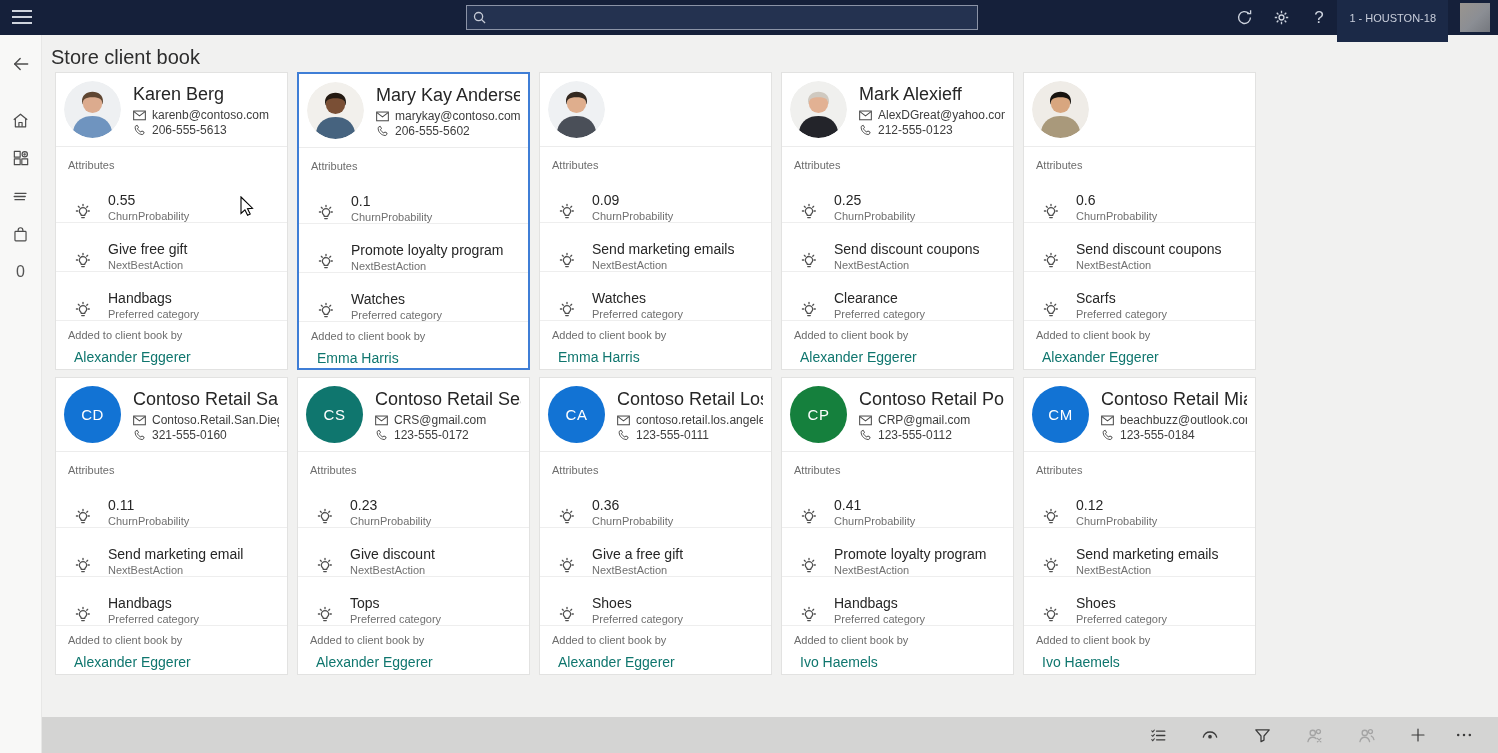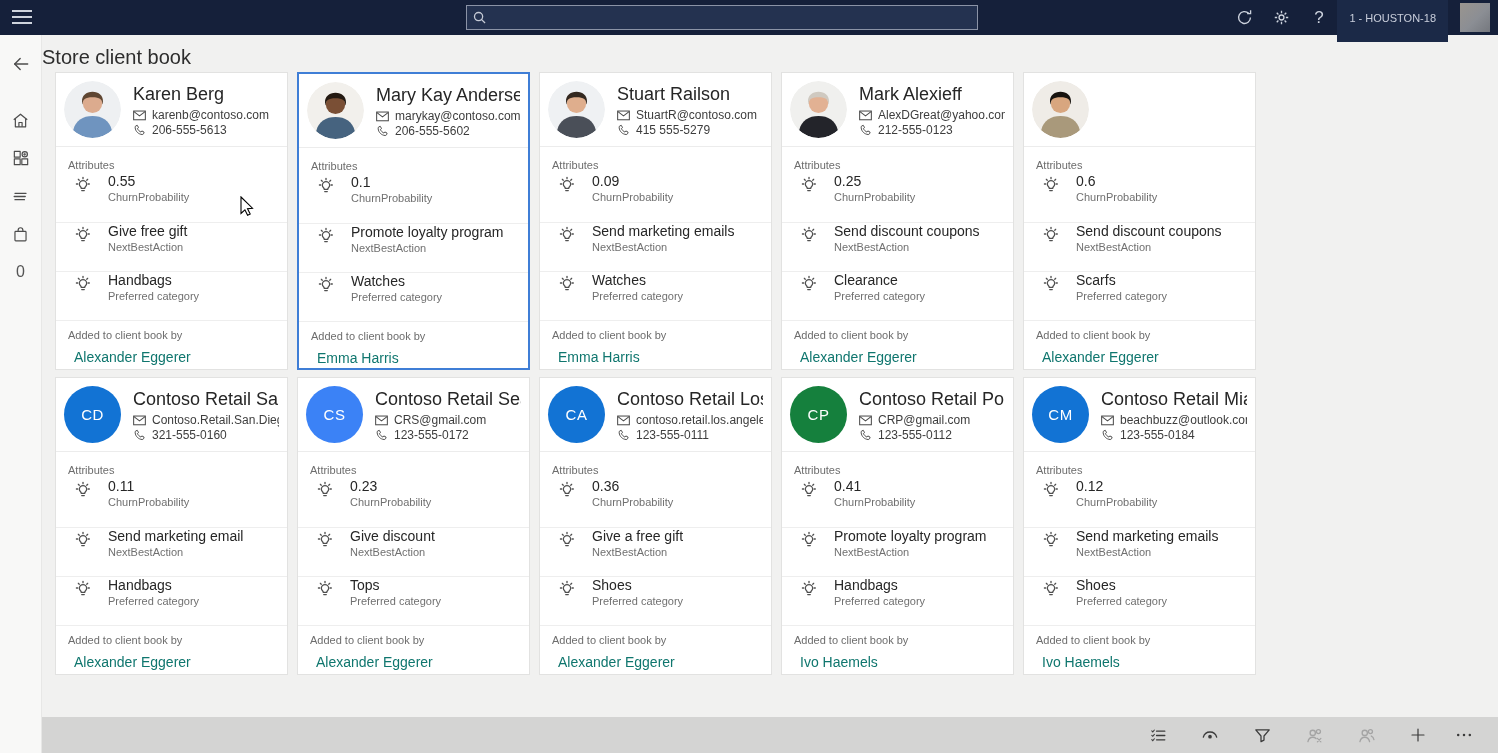--- a/index.html
+++ b/index.html
@@ -41,41 +41,41 @@
     background:#f8f8f7; border-right:1px solid #e7e7e6; z-index:10;
     display:flex; flex-direction:column; align-items:center;
   }
   .side-btn { width:42px; height:34px; display:flex; align-items:center; justify-content:center; color:#4c4c4c; cursor:pointer; }
   .side-btn.back { margin-top:12px; margin-bottom:18px; }
   .side-btn + .side-btn { margin-top:4px; }
   .side-count { margin-top:12px; font-size:16px; color:#555; }
 
   
   .main { position:absolute; left:42px; top:35px; width:1456px; height:682px; }
-  .page-title { position:absolute; left:0; top:11px; font-size:20px; color:#2d2d2d; font-weight:400; }
+  .page-title { position:absolute; left:9px; top:11px; font-size:20px; color:#2d2d2d; font-weight:400; }
 
   .grid {
     position:absolute; left:13px; top:37px; width:1201px;
     display:grid; grid-template-columns:repeat(5,233px); gap:7px 9px;
   }
   .card { width:233px; height:298px; background:#fff; border:1px solid #e2e2e1; display:flex; flex-direction:column; cursor:pointer; }
   .card.selected { border:2px solid #3f7ed6; }
 
   .card-header { height:74px; border-bottom:1px solid #ececec; display:flex; padding:8px; flex:0 0 auto; }
   .avatar { width:57px; height:57px; border-radius:50%; overflow:hidden; flex:0 0 auto;
             display:flex; align-items:center; justify-content:center; }
   .avatar.initials { color:#fff; font-size:15px; letter-spacing:.5px; }
   .info { margin-left:12px; padding-top:3px; min-width:0; }
   .cname { font-size:18px; color:#262626; margin-bottom:3px; white-space:nowrap; overflow:hidden; }
   .crow { display:flex; align-items:center; font-size:12px; color:#3d3d3d; margin-top:1px; white-space:nowrap; overflow:hidden; }
   .crow svg { flex:0 0 auto; margin-right:6px; }
   .crow span { overflow:hidden; white-space:nowrap; }
 
   .attrs-label { padding:12px 12px 2px 12px; font-size:11px; color:#6d6d6d; flex:0 0 auto; }
-  .attr { height:49px; display:flex; align-items:flex-start; padding-left:16px; flex:0 0 auto; }
+  .attr { height:49px; display:flex; align-items:flex-end; padding-left:16px; flex:0 0 auto; }
   .attr + .attr { border-top:1px solid #eeeeee; }
   .attr .txt { margin-left:14px; }
   .attr-value { font-size:14px; color:#262626; }
   .attr-label { font-size:11px; color:#707070; margin-top:2px; }
 
   .card-footer { flex:1; border-top:1px solid #eeeeee; padding:8px 12px 0 12px; }
   .footer-label { font-size:11px; color:#6d6d6d; }
   .footer-name { font-size:14px; color:#0f766e; margin-top:8px; padding-left:6px; }
 
   
@@ -324,36 +324,20 @@
       <div class="card">
     <div class="card-header">
       <div class="avatar">
             <svg viewBox="0 0 56 56" width="57" height="57">
     <circle cx="28" cy="28" r="28" fill="#eff1f3"></circle>
     <circle cx="28" cy="22" r="9.5" fill="#dfae8d"></circle>
     <path d="M28 10.5c-6.2 0-10.5 4-10.3 9.3.05 1.4.5 2.6 1 3.4-.9-5.2 2.3-7.2 9.3-7.2s10.2 2 9.3 7.2c.5-.8.95-2 1-3.4.2-5.3-4.1-9.3-10.3-9.3z" fill="#33281f"></path>
     <path d="M9 48.5c2.2-9.5 9.5-14 19-14s16.8 4.5 19 14a28 28 0 0 1-38 0z" fill="#4a4f58"></path>
   </svg>
           </div>
-      <div class="info">
-        <div class="cname">Stuart Railson</div>
-        <div class="crow">
-          <svg width="13" height="11" viewBox="0 0 14 11" fill="none" stroke="#4a4a4a" stroke-width="1.1">
-            <rect x="0.7" y="0.7" width="12.6" height="9.4"></rect>
-            <path d="m1 1.4 6 4.6 6-4.6"></path>
-          </svg>
-          <span>StuartR@contoso.com</span>
-        </div>
-        <div class="crow">
-          <svg width="13" height="13" viewBox="0 0 24 24" fill="none" stroke="#4a4a4a" stroke-width="1.8" stroke-linejoin="round">
-            <path d="M5 3.5 8 2.5l2.2 4.2-2.1 1.7c1.1 2.6 3.9 5.4 6.5 6.5l1.7-2.1L20.5 15l-1 3c-.6.9-1.4 1.5-2.6 1.4C10 18.9 4.6 13.5 4 7 3.9 5.6 4.3 4.2 5 3.5z"></path>
-          </svg>
-          <span>415 555-5279</span>
-        </div>
-      </div>
     </div>
     <div class="attrs-label">Attributes</div>
     <div class="attr">
       <svg class="bulb" width="22" height="22" viewBox="0 0 24 24" fill="none" stroke="#4f4f4f" stroke-width="1.4" stroke-linecap="round">
         <path d="M12 8.2a4 4 0 0 1 4 4c0 1.5-.8 2.3-1.5 3.1-.5.6-.7 1-.7 1.5h-3.6c0-.5-.2-.9-.7-1.5-.7-.8-1.5-1.6-1.5-3.1a4 4 0 0 1 4-4z"></path>
         <path d="M10.6 19.2h2.8"></path>
         <path d="M12 4.8v1.6" stroke-dasharray="1.4 1.4"></path>
         <path d="M6.9 6.9 8 8" stroke-dasharray="1.4 1.4"></path>
         <path d="M17.1 6.9 16 8" stroke-dasharray="1.4 1.4"></path>
         <path d="M4.8 12h1.7" stroke-dasharray="1.4 1.4"></path>
@@ -605,21 +589,21 @@
         <div class="attr-label">Preferred category</div>
       </div>
     </div>
     <div class="card-footer">
       <div class="footer-label">Added to client book by</div>
       <div class="footer-name">Alexander Eggerer</div>
     </div>
   </div>
       <div class="card">
     <div class="card-header">
-      <div class="avatar initials" style="background: #3b82f6;">CS</div>
+      <div class="avatar initials" style="background: #0f766e;">CS</div>
       <div class="info">
         <div class="cname">Contoso Retail Seattle</div>
         <div class="crow">
           <svg width="13" height="11" viewBox="0 0 14 11" fill="none" stroke="#4a4a4a" stroke-width="1.1">
             <rect x="0.7" y="0.7" width="12.6" height="9.4"></rect>
             <path d="m1 1.4 6 4.6 6-4.6"></path>
           </svg>
           <span>CRS@gmail.com</span>
         </div>
         <div class="crow">

